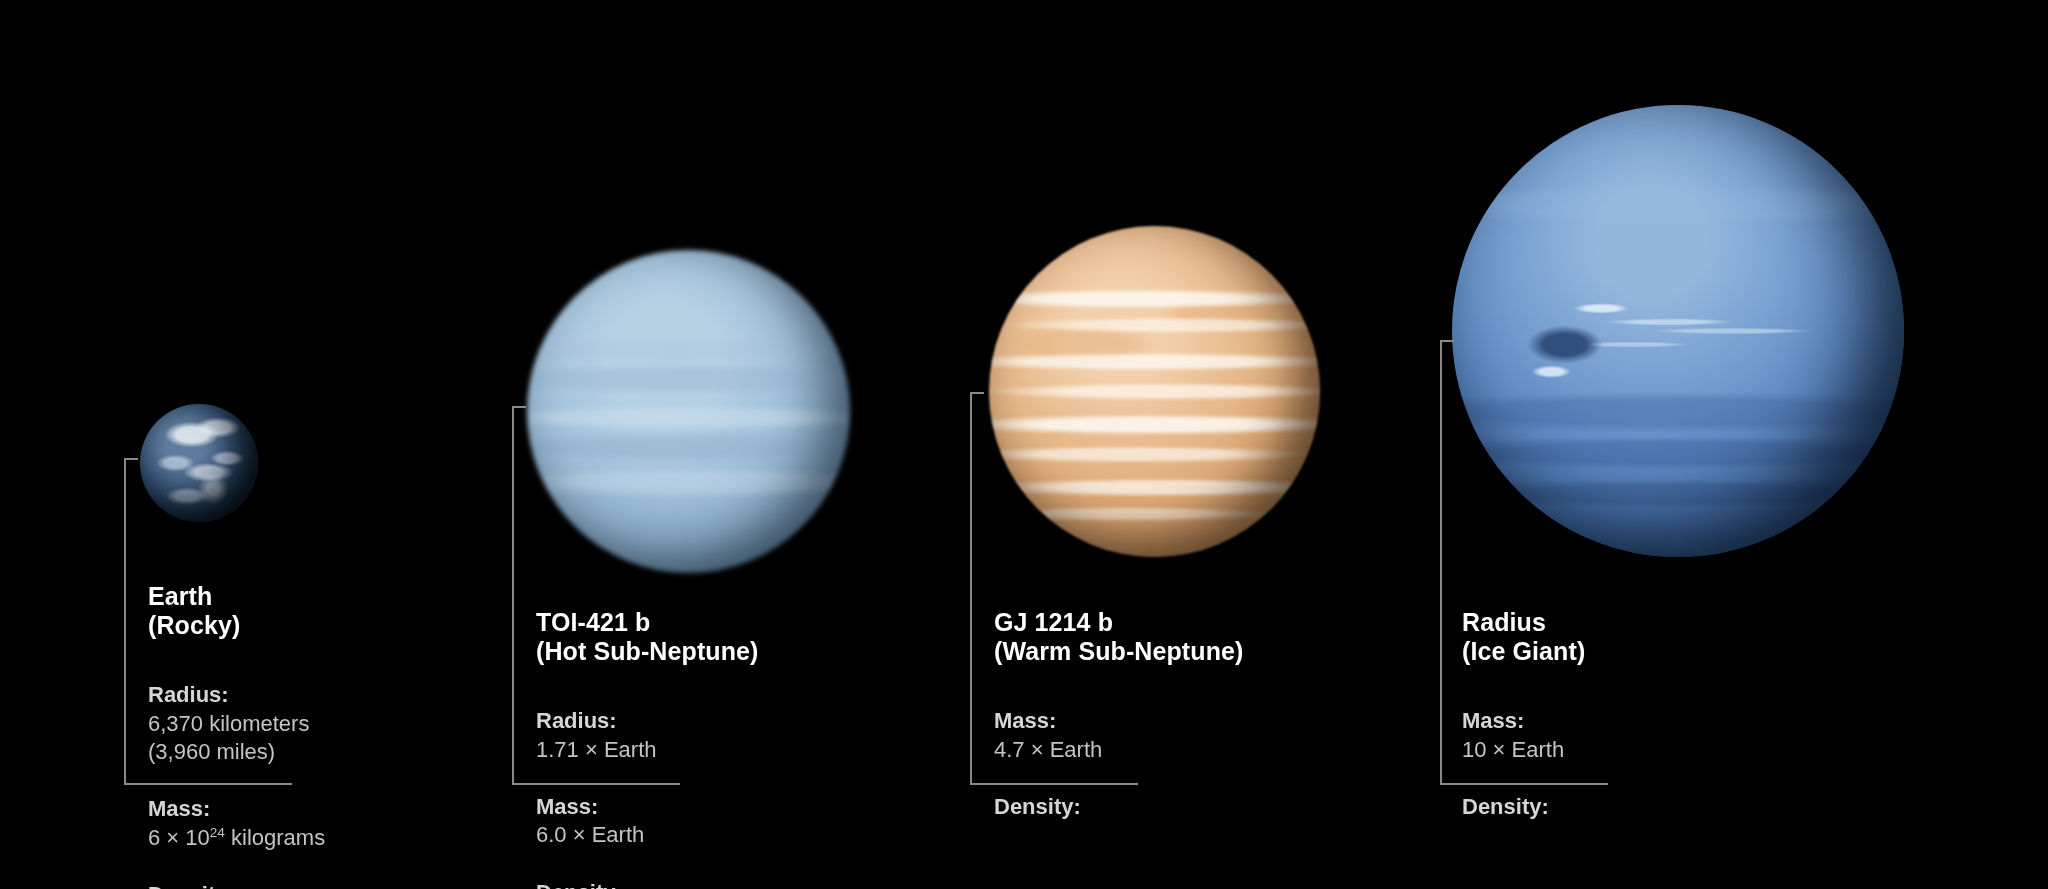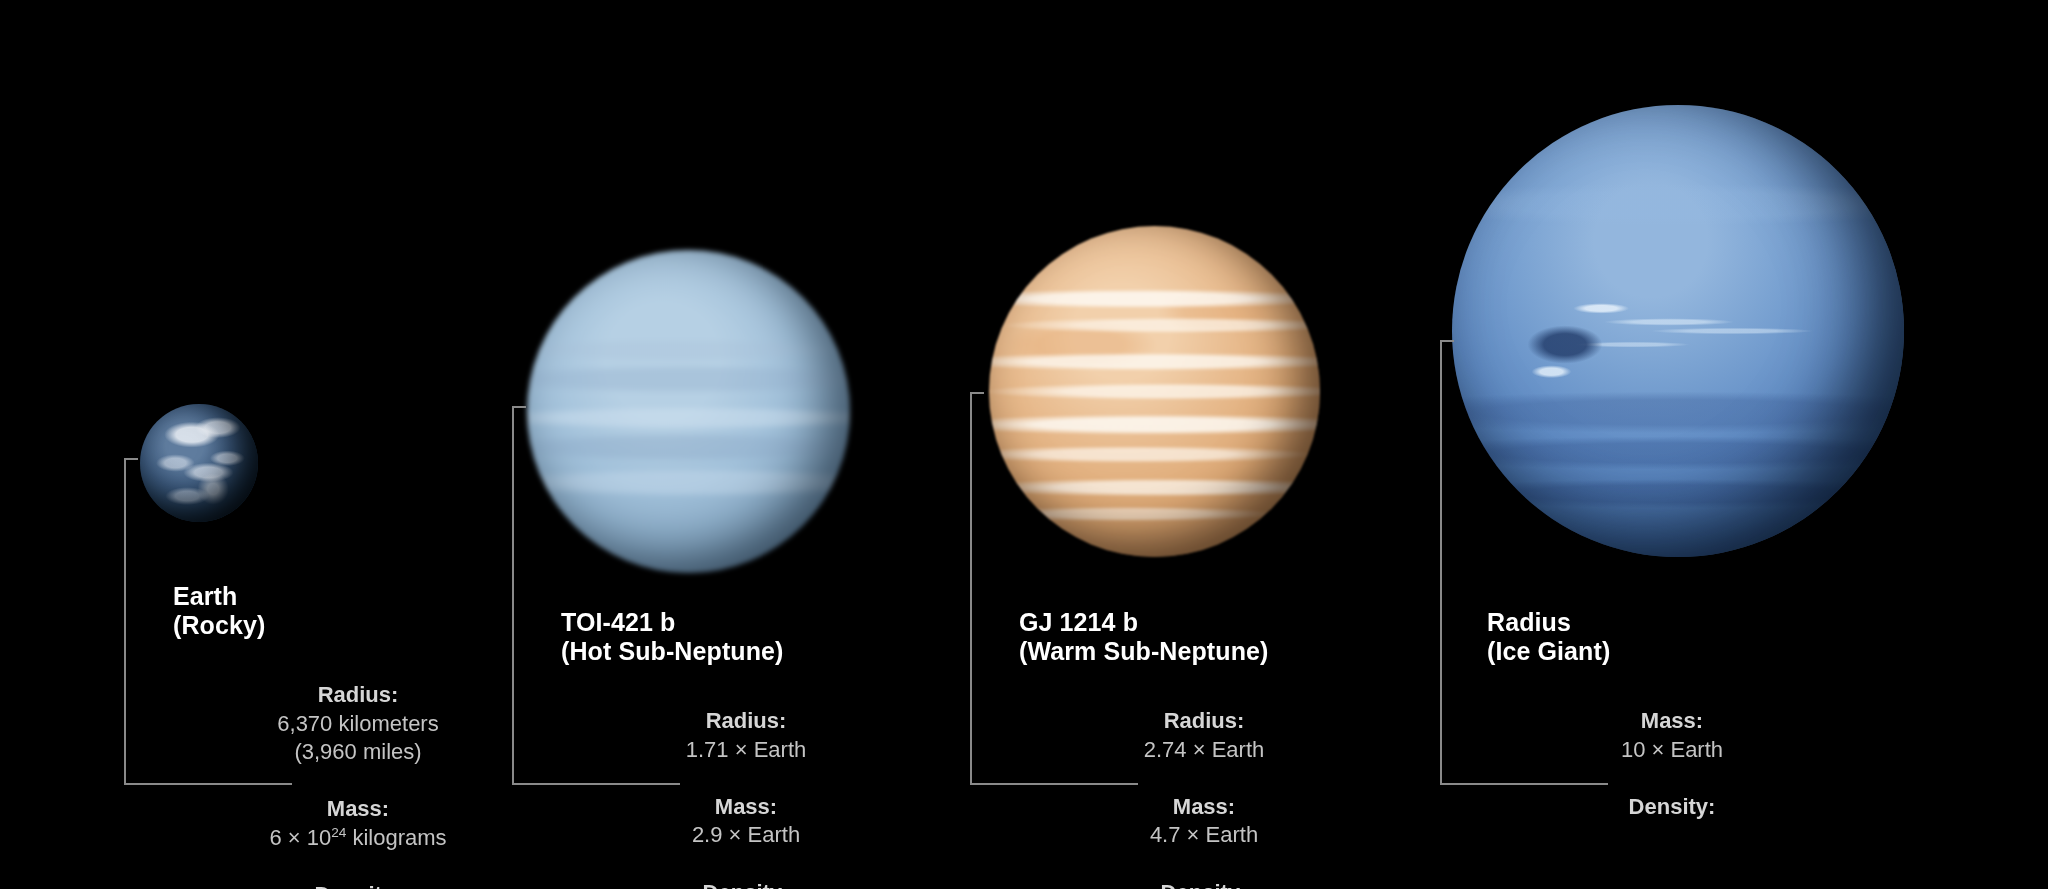--- a/index.html
+++ b/index.html
@@ -121,31 +121,29 @@
     position: absolute;
     width: 420px;
   }
   .caption .name {
     color: #ffffff;
     font-size: 25px;
     font-weight: bold;
     line-height: 1.17;
     letter-spacing: 0.1px;
     white-space: pre-line;
-    margin-left: 25px;
   }
   .caption .stats {
     margin-top: 12px;
   }
   .caption .stat {
     font-size: 22px;
     line-height: 1.30;
     color: #c9c9c9;
     white-space: pre-line;
-    text-align: center;
   }
   .caption .stat .k {
     font-weight: bold;
     color: #d6d6d6;
   }
   .caption .stat .v {
     font-weight: normal;
     color: #c4c4c4;
   }
   sup {
@@ -198,21 +196,21 @@
   <div class="caption" style="left:536px; top:608px;">
     <div class="name">TOI-421 b
 (Hot Sub-Neptune)</div>
     <div class="stats">
       <div class="stat">
         <span class="k">Radius:</span>
         <span class="v">1.71 × Earth</span>
       </div>
       <div class="stat">
         <span class="k">Mass:</span>
-        <span class="v">2.9 × Earth</span>
+        <span class="v">6.0 × Earth</span>
       </div>
       <div class="stat">
         <span class="k">Density:</span>
         
       </div>
     </div>
   </div>
 
   <div class="planet gj-disk" style="left:989px; top:226px; width:331px; height:331px;"></div>
 
@@ -220,24 +218,20 @@
     <div class="vline"></div>
     <div class="tick-top" style="width:14px;"></div>
     <div class="tick-bottom" style="width:168px;"></div>
   </div>
 
   <div class="caption" style="left:994px; top:608px;">
     <div class="name">GJ 1214 b
 (Warm Sub-Neptune)</div>
     <div class="stats">
       <div class="stat">
-        <span class="k">Radius:</span>
-        <span class="v">2.74 × Earth</span>
-      </div>
-      <div class="stat">
         <span class="k">Mass:</span>
         <span class="v">4.7 × Earth</span>
       </div>
       <div class="stat">
         <span class="k">Density:</span>
         
       </div>
     </div>
   </div>
 

